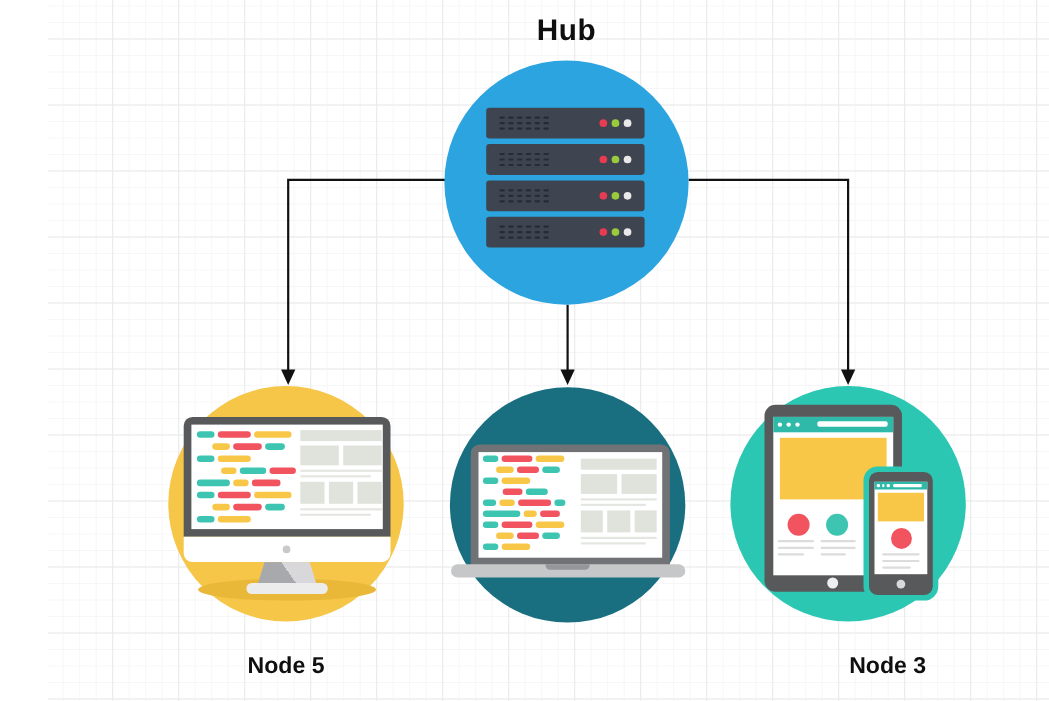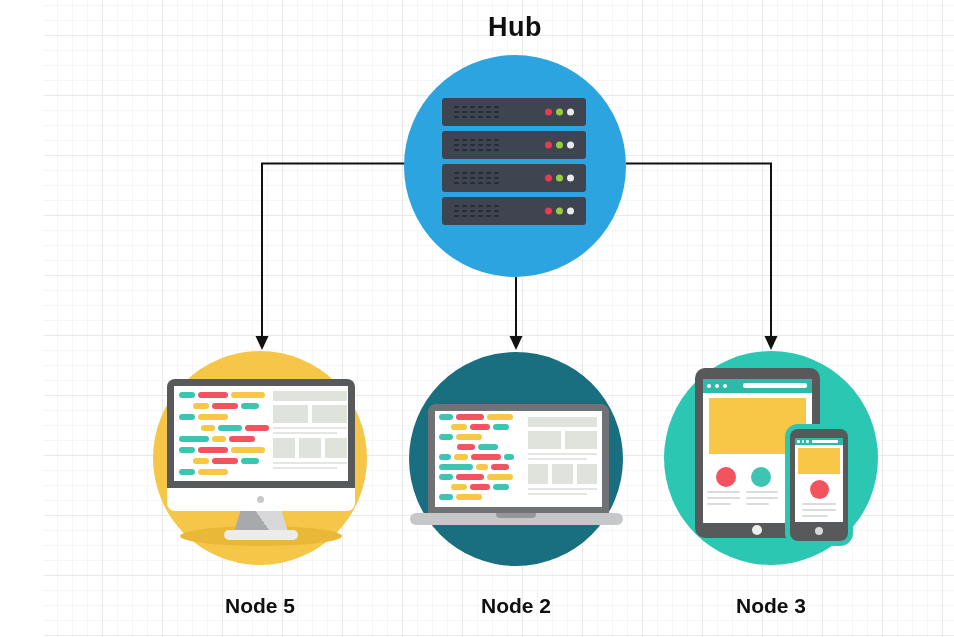--- a/index.html
+++ b/index.html
@@ -366,16 +366,15 @@
     <div class="abs" style="left:768px;top:440px;width:26px;height:3px;background:#ffffff;border-radius:1px;"></div>
     <div class="abs" style="left:754px;top:448px;width:42px;height:26px;background:#F8C748;"></div>
     <div class="abs" style="left:766px;top:480px;width:19px;height:19px;border-radius:50%;background:#F1535F;"></div>
     <div class="tline" style="left:758px;top:503px;width:34px;height:2px;"></div>
     <div class="tline" style="left:758px;top:509px;width:34px;height:2px;"></div>
     <div class="tline" style="left:758px;top:515px;width:26px;height:2px;"></div>
     <div class="abs" style="left:771px;top:527px;width:8px;height:8px;border-radius:50%;background:#D9D9DA;"></div>
   </div>
 
   <div class="node-label" style="left:109px;">Node 5</div>
-  <div class="node-label" style="left:365px;">Node 2</div>
-  <div class="node-label" style="left:620px;text-align:center;">Node 3</div>
+  <div class="node-label" style="left:656px;text-align:center;">Node 3</div>
 
 </div>
 
 </body></html>

